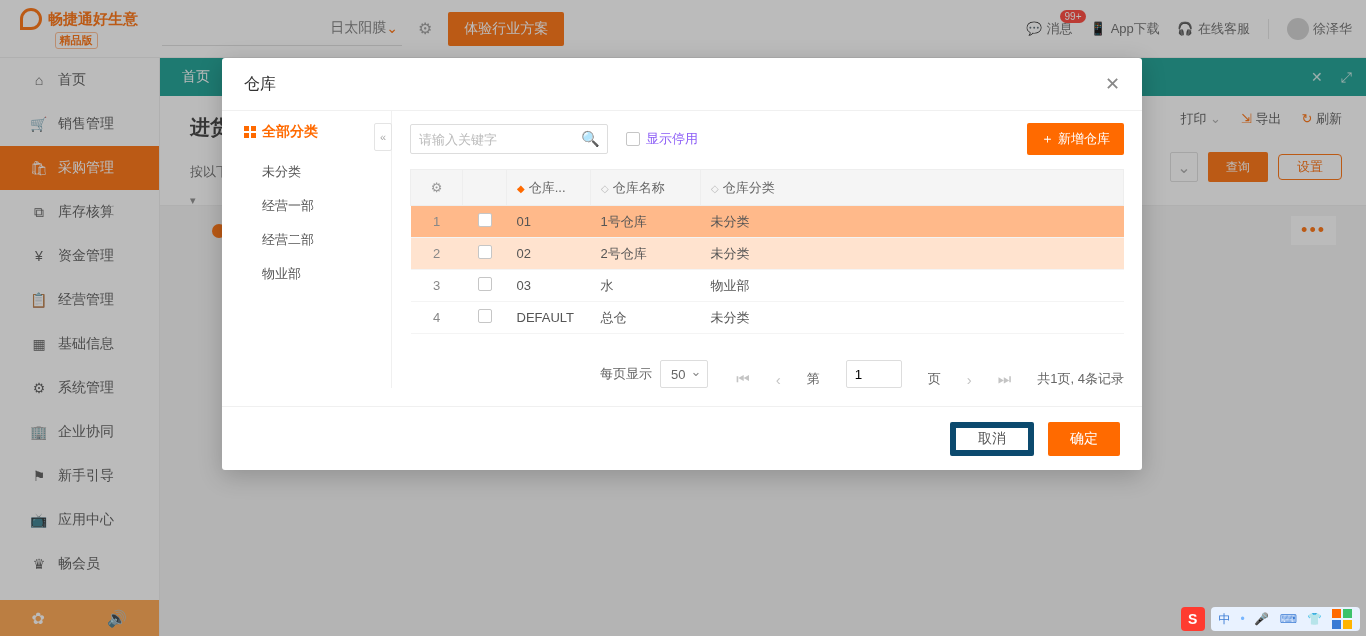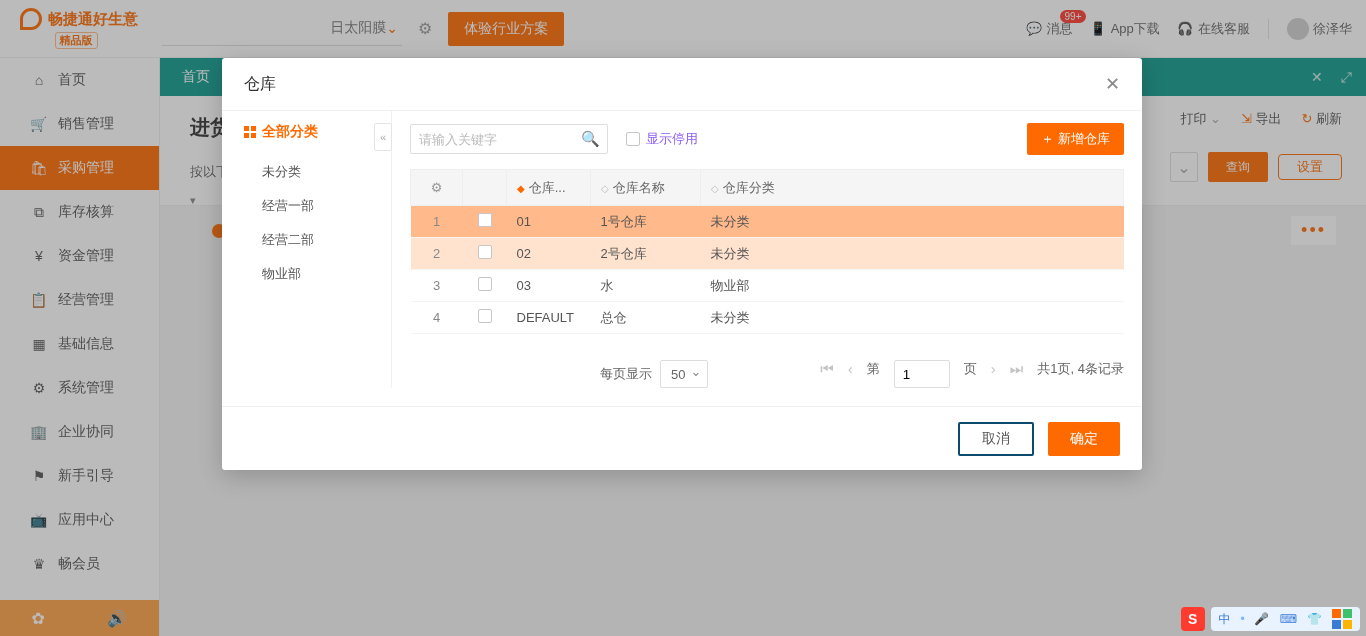--- a/index.html
+++ b/index.html
@@ -84,29 +84,29 @@
 .wh-tbl th.name-col { width: 110px; }
 .wh-tbl th .sort-ic { color: #bbb; font-size: 10px; margin-right: 4px; }
 .wh-tbl th.code-col .sort-ic { color: #ff6a00; }
 .wh-tbl td { height: 32px; padding: 0 10px; border-bottom: 1px solid #f4f4f4; }
 .wh-tbl td.idx { text-align: center; color: #888; }
 .wh-tbl td.chk { text-align: center; }
 .wh-tbl tr.r0 td { background: #ffb98a; }
 .wh-tbl tr.r1 td { background: #ffe3cf; }
 .wh-tbl td .cb { width: 14px; height: 14px; border: 1px solid #c6c6c6; border-radius: 2px; background: #fff; display: inline-block; }
 
-.pager { display: flex; align-items: flex-start; gap: 14px; font-size: 13px; color: #666; margin-top: auto; padding-top: 26px; justify-content: flex-end; }
+.pager { display: flex; align-items: flex-end; gap: 26px; font-size: 13px; color: #666; margin-top: auto; padding-top: 26px; justify-content: flex-end; }
 .pager .per { margin-right: auto; padding-left: 190px; display: flex; align-items: center; gap: 8px; }
 .pager .sel { border: 1px solid #ddd; height: 28px; padding: 0 22px 0 10px; border-radius: 2px; position: relative; display: flex; align-items: center; }
 .pager .sel::after { content: "⌄"; position: absolute; right: 6px; top: 3px; color: #888; }
 .pager .nav-ic { color: #c4c4c4; font-size: 15px; cursor: pointer; }
 .pager .page-inp { width: 56px; height: 28px; border: 1px solid #ddd; border-radius: 2px; padding: 0 8px; }
 
 .modal-foot { height: 64px; border-top: 1px solid #f0f0f0; display: flex; align-items: center; justify-content: flex-end; gap: 14px; padding: 0 22px; }
-.btn-plain { background: #fff; border: 2px solid #0c4a6e; color: #555; height: 34px; padding: 0 22px; border-radius: 2px; font-size: 14px; }
+.btn-plain { background: #fff; border: 6px solid #0c4a6e; color: #555; height: 34px; padding: 0 22px; border-radius: 2px; font-size: 14px; }
 .btn-primary { background: #ff6a00; border: none; color: #fff; height: 34px; padding: 0 22px; border-radius: 2px; font-size: 14px; }
 
 
 .ime-bar { position: absolute; right: 6px; bottom: 4px; height: 26px; display: flex; align-items: center; gap: 6px; }
 .ime-bar .sogou { width: 24px; height: 24px; background: #ff3b30; color: #fff; border-radius: 4px; display: flex; align-items: center; justify-content: center; font-weight: bold; font-size: 14px; }
 .ime-bar .pill { background: #e9f2ff; height: 24px; border-radius: 4px; display: flex; align-items: center; gap: 10px; padding: 0 8px; font-size: 12px; color: #3a7bd5; }
 .ime-bar .pill .dot { color: #78b6ff; }
 .ime-bar .tiles { width: 20px; height: 20px; display: inline-grid; grid-template-columns: 1fr 1fr; grid-template-rows: 1fr 1fr; gap: 2px; }
 .ime-bar .tiles span:nth-child(1){ background:#ff6a00;} .ime-bar .tiles span:nth-child(2){ background:#3cc26b;} .ime-bar .tiles span:nth-child(3){ background:#3a7bd5;} .ime-bar .tiles span:nth-child(4){ background:#ffb400;}
 </style>

